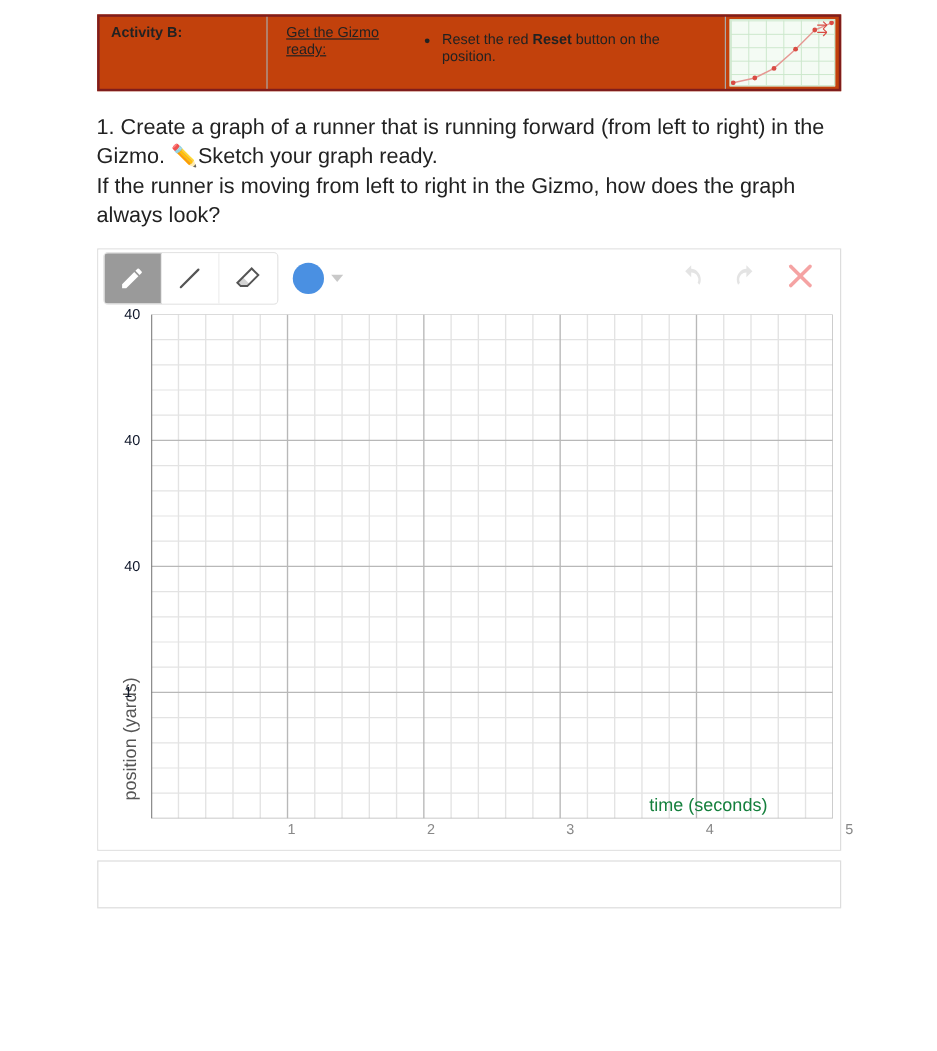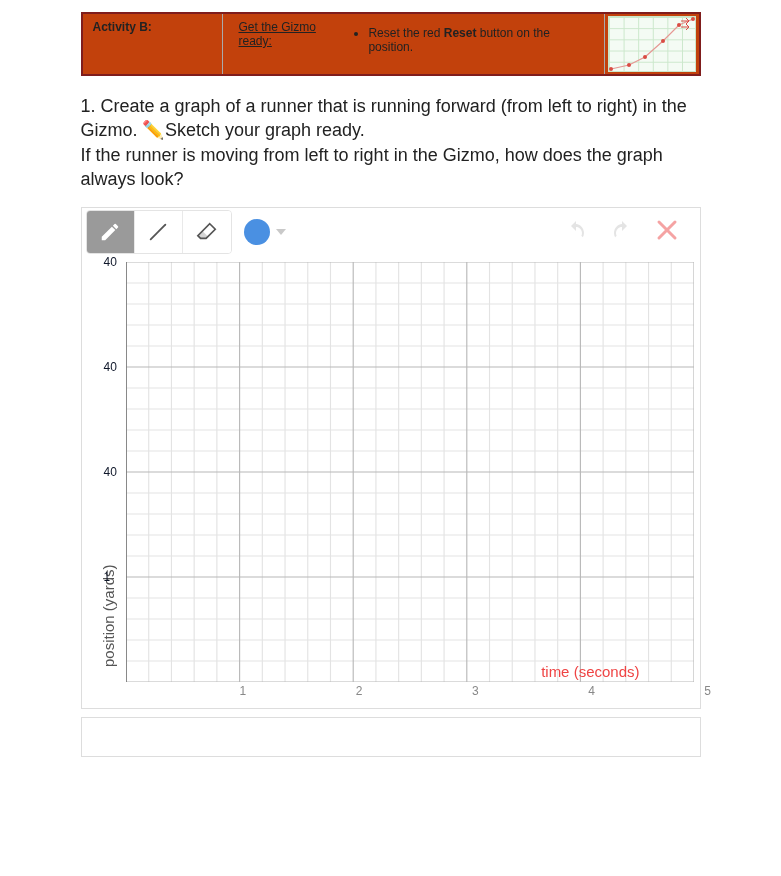--- a/index.html
+++ b/index.html
@@ -109,21 +109,21 @@
     writing-mode: vertical-rl;
     transform: rotate(180deg);
     font-size: 15px;
     color:#555;
     text-align:center;
     display:flex; align-items:center; justify-content:flex-end;
     padding-bottom: 300px;
   }
   .xaxis-title {
     position:absolute; right: 60px; bottom: 28px;
-    font-size: 15px; color:#ef4444;
+    font-size: 15px; color:#15803d;
   }
   .ytick { position:absolute; left: 22px; font-size:12px; color:#0f172a; transform:translateY(-50%); }
   .xtick { position:absolute; bottom: 10px; font-size:12px; color:#888; transform:translateX(-50%); }
   .below-box {
     margin-top: 8px;
     border: 1px solid #ddd;
     height: 40px;
     background:#fff;
   }
   .bold-inline { font-weight:bold; }

